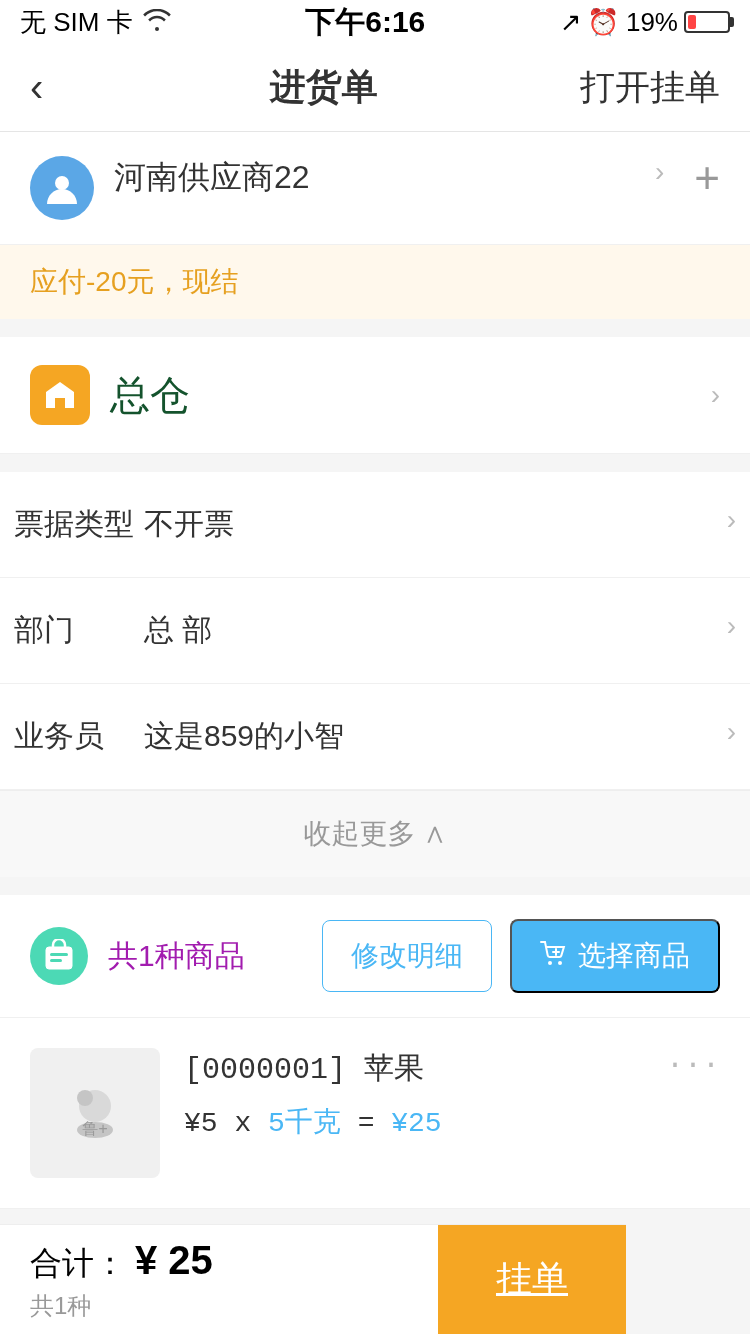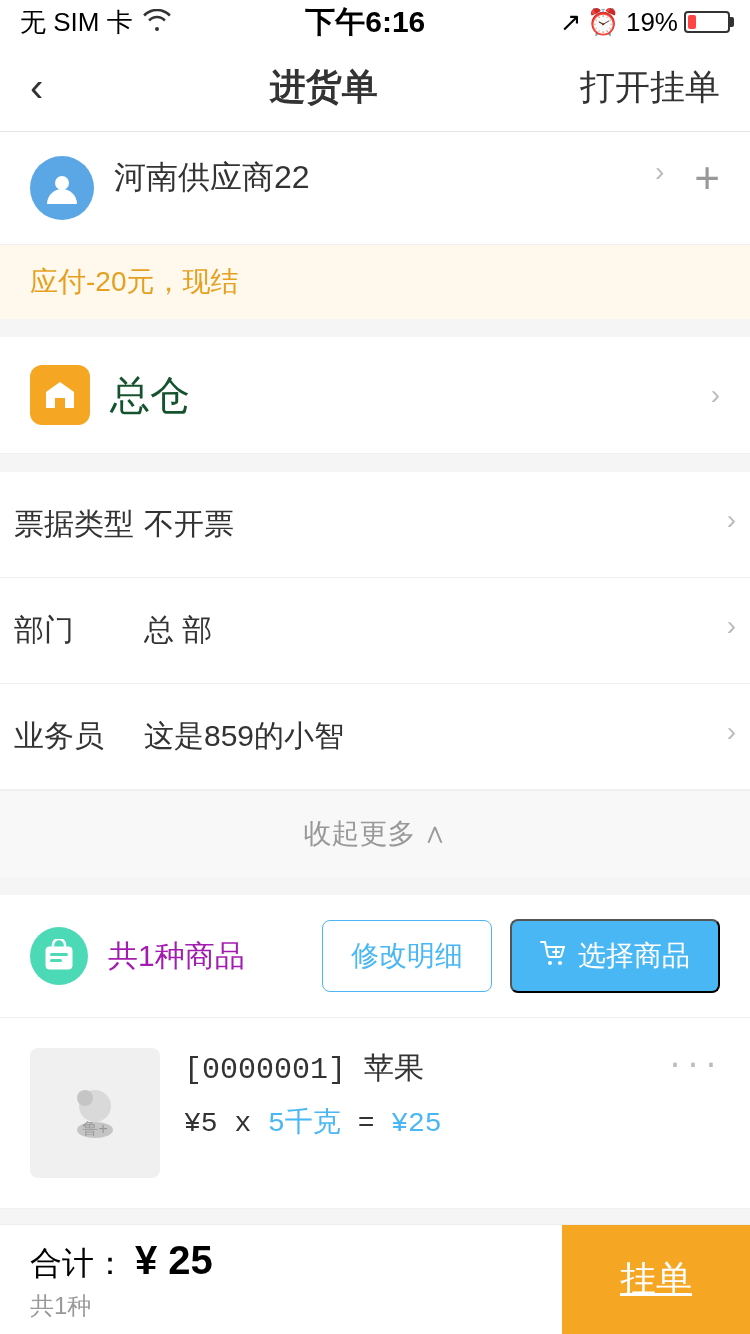--- a/index.html
+++ b/index.html
@@ -165,21 +165,21 @@
     .product-info { flex: 1; }
     .product-name { font-size: 30px; color: #333; margin-bottom: 14px; }
     .product-price { font-size: 28px; color: #333; }
     .product-price .highlight { color: #4ab7f5; }
     .product-more { color: #bbb; font-size: 30px; cursor: pointer; }
 
     
     .footer {
       position: fixed;
       bottom: 0;
-      width: 750px;
+      width: 626px;
       height: 110px;
       background: #fff;
       display: flex;
       align-items: center;
       border-top: 1px solid #eee;
     }
     .footer-total {
       flex: 1;
       padding: 0 30px;
     }

